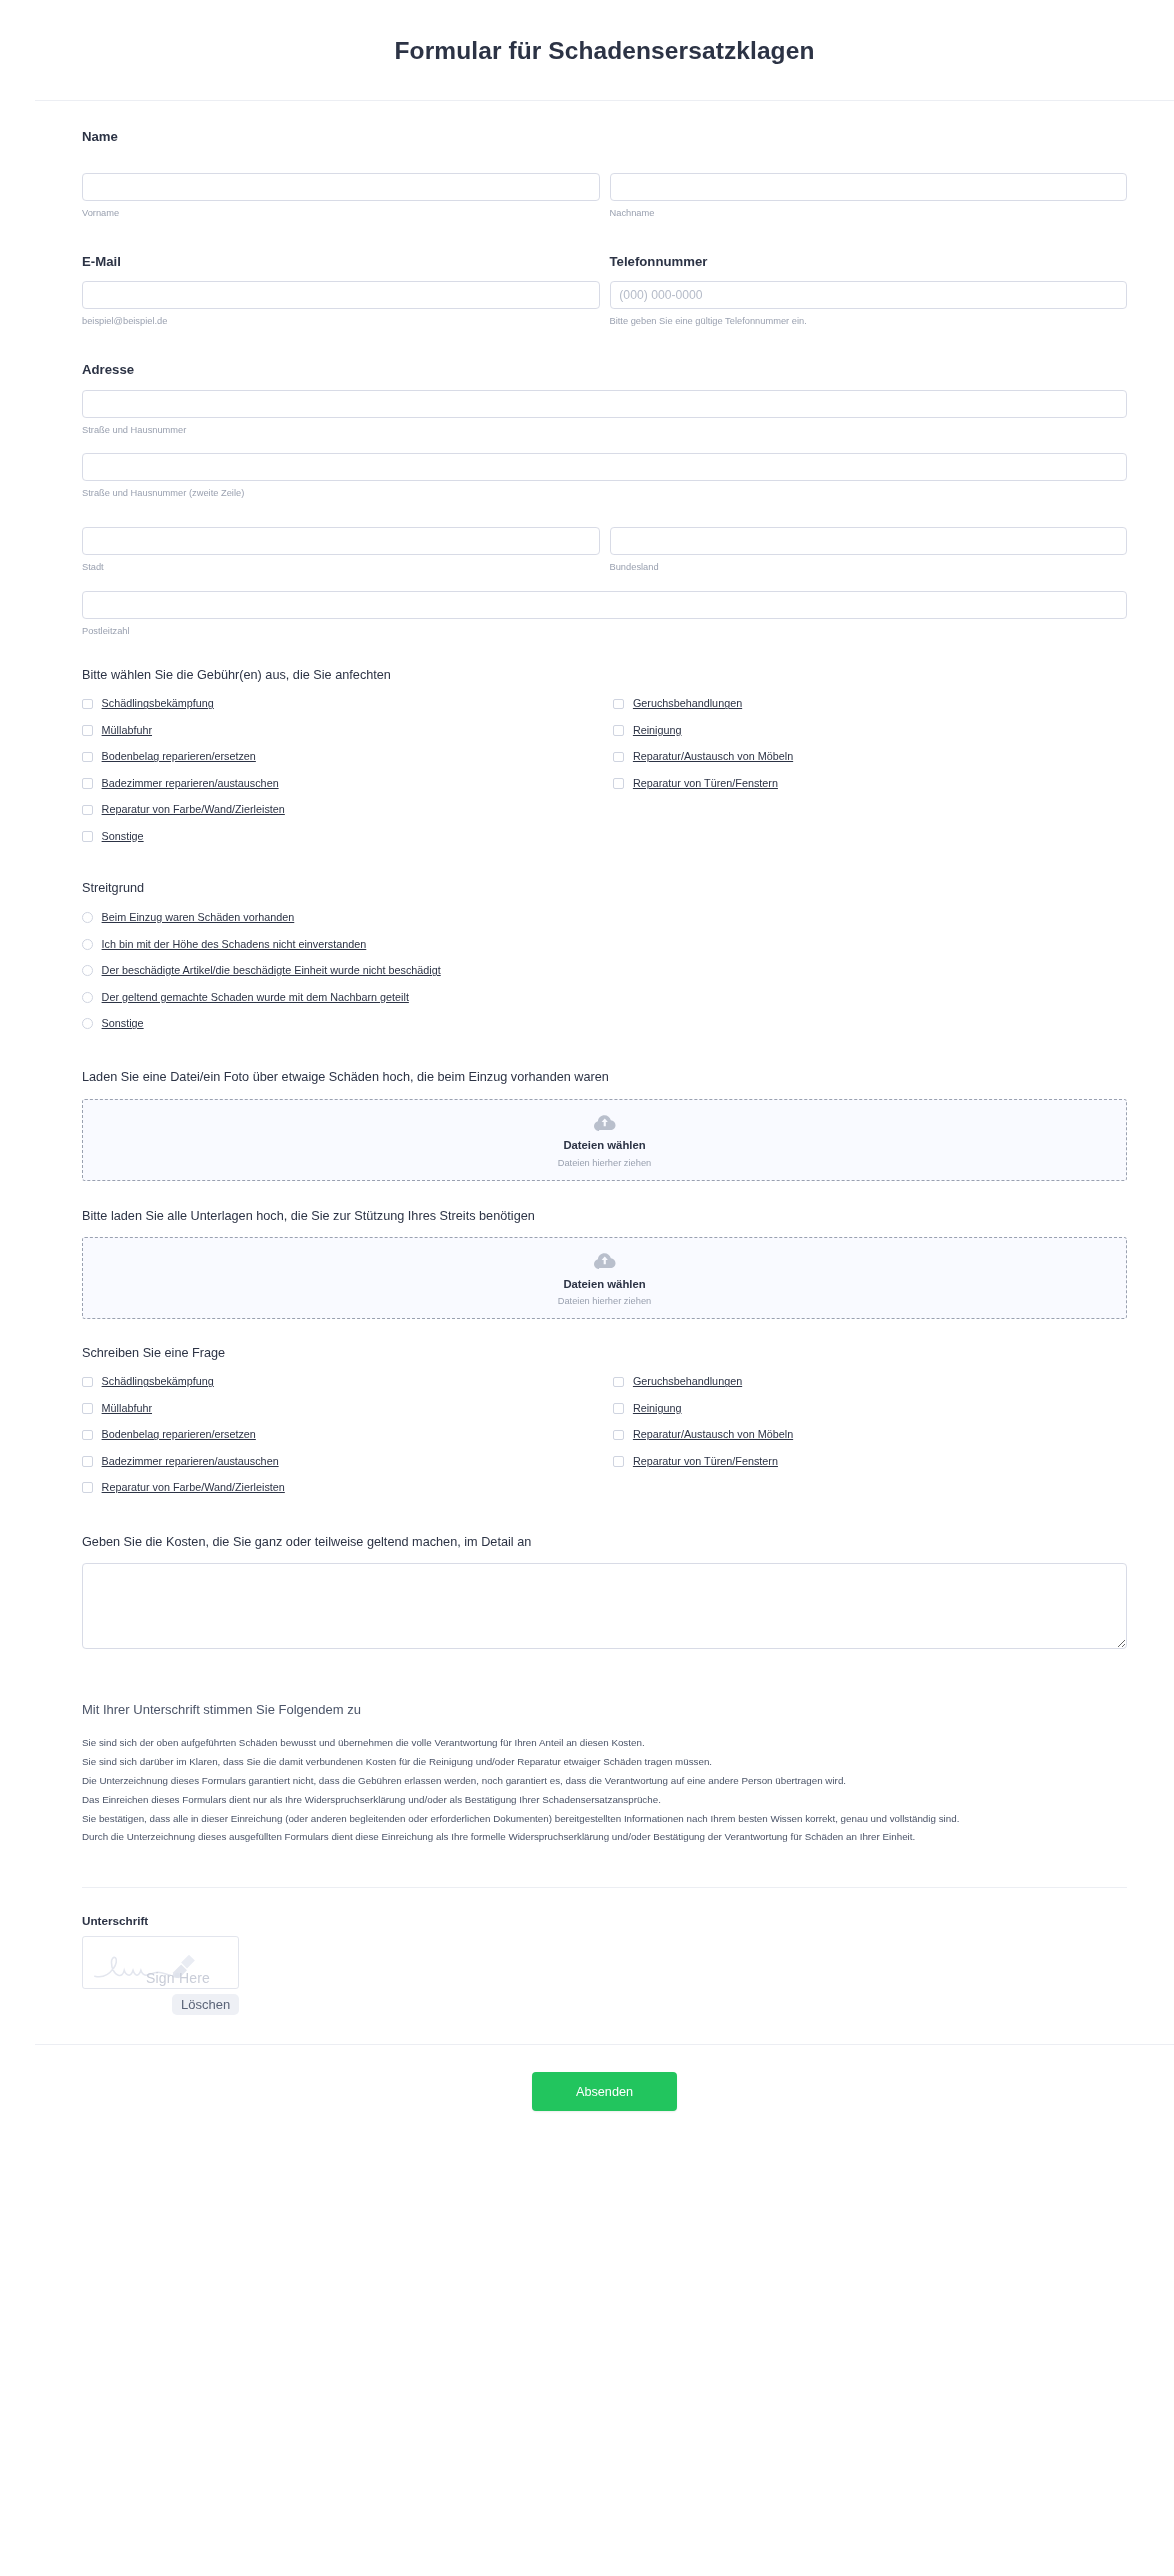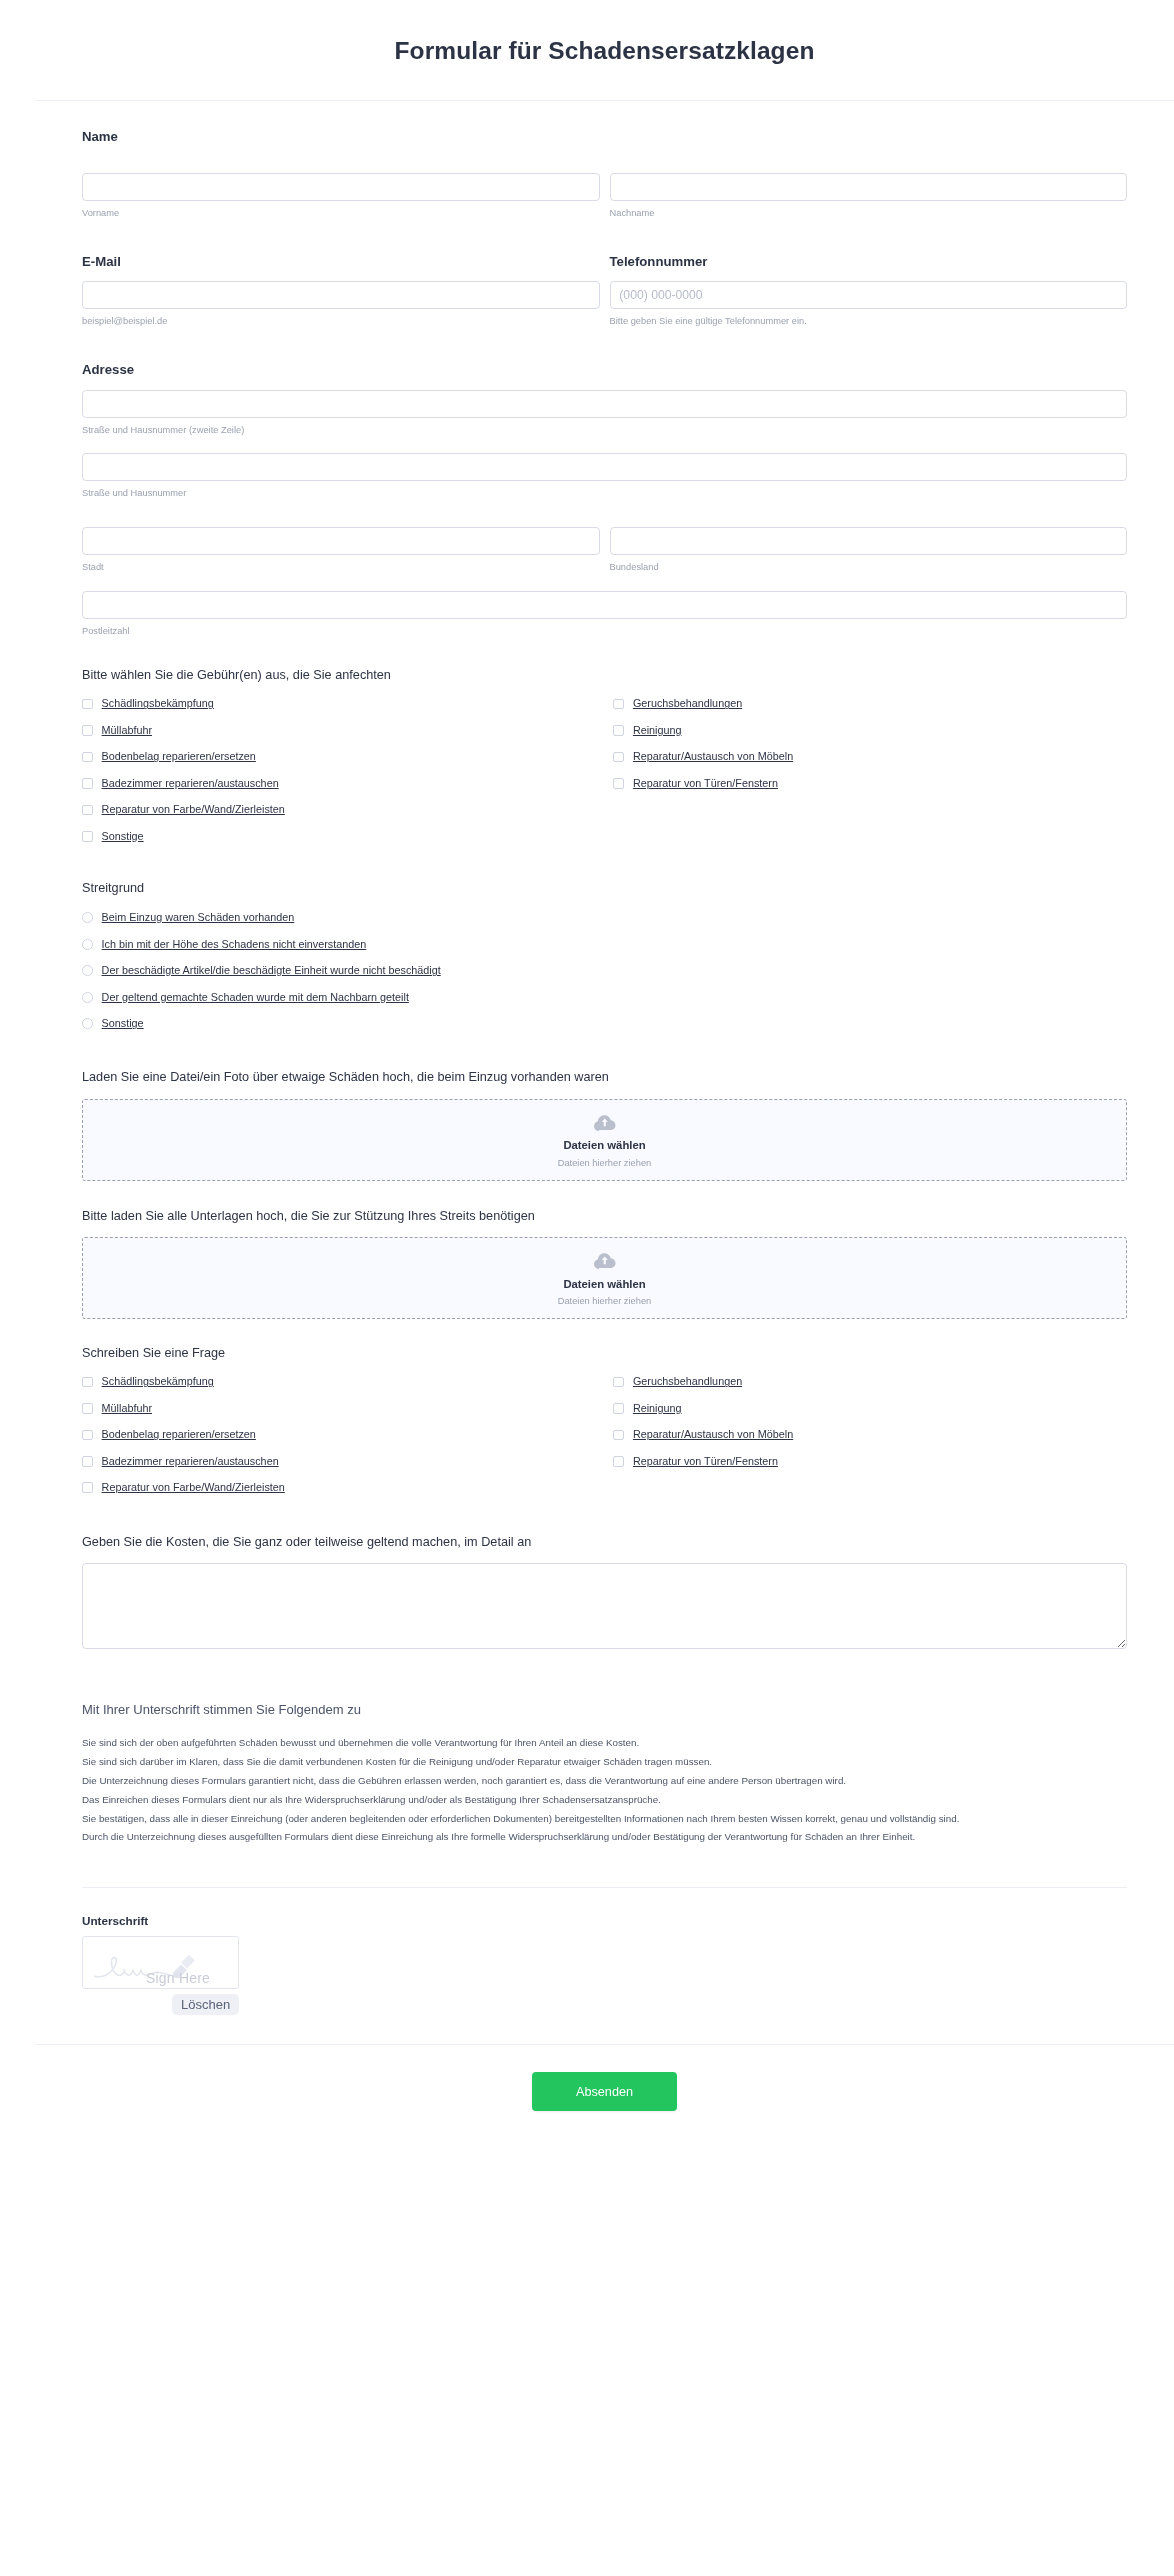--- a/index.html
+++ b/index.html
@@ -279,26 +279,26 @@
           <span class="sub-label">Bitte geben Sie eine gültige Telefonnummer ein.</span>
         </div>
       </div>
     </div>
 
     <div class="field-block" style="margin-top:33px;">
       <span class="field-label">Adresse</span>
 
       <div class="addr-line">
         <input class="txt-input" type="text" placeholder="" style="">
-        <span class="sub-label">Straße und Hausnummer (zweite Zeile)</span>
+        <span class="sub-label">Straße und Hausnummer</span>
       </div>
 
       <div class="addr-line">
         <input class="txt-input" type="text" placeholder="" style="">
-        <span class="sub-label">Straße und Hausnummer</span>
+        <span class="sub-label">Straße und Hausnummer (zweite Zeile)</span>
       </div>
 
       <div class="row2 addr-line">
         <div class="col">
           <input class="txt-input" type="text" placeholder="" style="">
           <span class="sub-label">Stadt</span>
         </div>
         <div class="col">
           <input class="txt-input" type="text" placeholder="" style="">
           <span class="sub-label">Bundesland</span>
@@ -457,21 +457,21 @@
       </div>
     </div>
 
     <div class="ta-block">
       <span class="group-title">Geben Sie die Kosten, die Sie ganz oder teilweise geltend machen, im Detail an</span>
       <textarea class="ta" placeholder="" style=""></textarea>
     </div>
 
     <div class="legal-block">
       <div class="legal-head">Mit Ihrer Unterschrift stimmen Sie Folgendem zu</div>
-      <p class="legal-line">Sie sind sich der oben aufgeführten Schäden bewusst und übernehmen die volle Verantwortung für Ihren Anteil an diese Kosten.</p>
+      <p class="legal-line">Sie sind sich der oben aufgeführten Schäden bewusst und übernehmen die volle Verantwortung für Ihren Anteil an diesen Kosten.</p>
       <p class="legal-line">Sie sind sich darüber im Klaren, dass Sie die damit verbundenen Kosten für die Reinigung und/oder Reparatur etwaiger Schäden tragen müssen.</p>
       <p class="legal-line">Die Unterzeichnung dieses Formulars garantiert nicht, dass die Gebühren erlassen werden, noch garantiert es, dass die Verantwortung auf eine andere Person übertragen wird.</p>
       <p class="legal-line">Das Einreichen dieses Formulars dient nur als Ihre Widerspruchserklärung und/oder als Bestätigung Ihrer Schadensersatzansprüche.</p>
       <p class="legal-line">Sie bestätigen, dass alle in dieser Einreichung (oder anderen begleitenden oder erforderlichen Dokumenten) bereitgestellten Informationen nach Ihrem besten Wissen korrekt, genau und vollständig sind.</p>
       <p class="legal-line">Durch die Unterzeichnung dieses ausgefüllten Formulars dient diese Einreichung als Ihre formelle Widerspruchserklärung und/oder Bestätigung der Verantwortung für Schäden an Ihrer Einheit.</p>
     </div>
 
     <hr class="hr-soft">
 
     <div class="sig-block">

